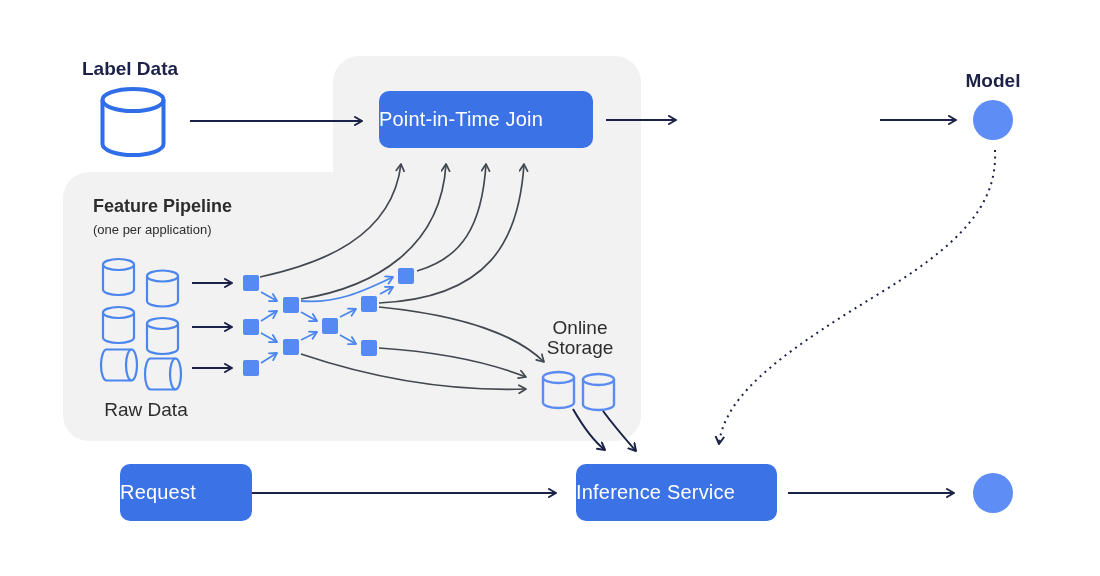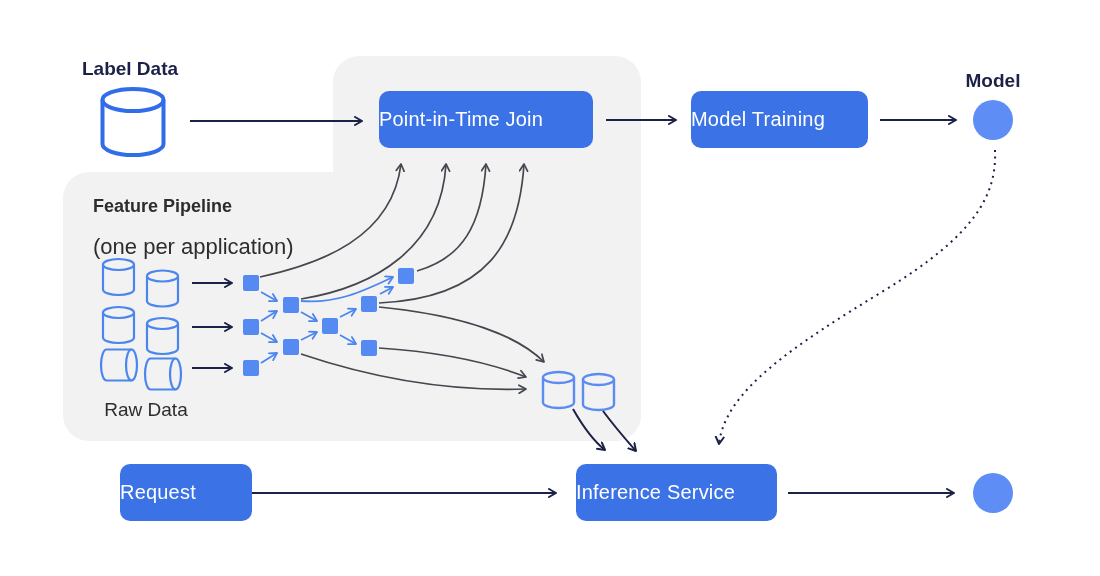--- a/index.html
+++ b/index.html
@@ -22,21 +22,21 @@
   .cyl-store{stroke:var(--storage-cyl-stroke);stroke-width:2.4;fill:none;}
   .node-circle{fill:var(--circle-blue);}
   .btn{
     position:absolute;display:flex;align-items:center;justify-content:flex-start;
     background:var(--button-blue);color:#fff;border-radius:10px;
     font-size:20px;letter-spacing:.2px;
   }
   .lbl{position:absolute;color:var(--navy);font-size:19px;font-weight:600;text-align:center;}
   .lbl-dark{position:absolute;color:var(--text-dark);}
   .fp-title{font-size:18px;font-weight:bold;}
-  .fp-sub{font-size:22px;margin-top:12px;}
+  .fp-sub{font-size:13px;}
   .cap{font-size:19px;text-align:center;}
 </style>
 </head>
 <body>
 
 <div id="canvas">
 
   <svg id="diagram-svg" width="1100" height="576" viewBox="0 0 1100 576">
     <defs>
       <marker id="ah-navy" markerWidth="14" markerHeight="14" refX="8" refY="5" orient="auto" markerUnits="userSpaceOnUse">
@@ -137,32 +137,33 @@
       <path class="arr-blue" marker-end="url(#ah-blue)" d="M380,294 L393,287"></path>
     </g>
 
     <circle class="node-circle" cx="993" cy="120" r="20"></circle>
     <circle class="node-circle" cx="993" cy="493" r="20"></circle>
   </svg>
 
   <div class="btn" style="left:379px;top:91px;width:214px;height:57px;">
     <span>Point-in-Time Join</span>
   </div>
-  <div class="btn" style="left:691px;top:91px;width:177px;height:57px;">
-    <span>Model Training</span>
-  </div>
   <div class="btn" style="left:120px;top:464px;width:132px;height:57px;">
     <span>Request</span>
   </div>
   <div class="btn" style="left:576px;top:464px;width:201px;height:57px;">
     <span>Inference Service</span>
   </div>
 
   <div class="lbl" style="left:80px;top:58px;width:100px;">Label Data</div>
   <div class="lbl" style="left:953px;top:70px;width:80px;">Model</div>
 
   <div class="lbl-dark fp-title" style="left:93px;top:196px;">Feature Pipeline</div>
   <div class="lbl-dark fp-sub" style="left:93px;top:222px;">(one per application)</div>
 
   <div class="lbl-dark cap" style="left:96px;top:399px;width:100px;">Raw Data</div>
 
+  <div class="lbl-dark cap" style="left:528px;top:318px;width:104px;line-height:20px;">
+    <div>Online</div>
+    <div>Storage</div>
+  </div>
 
 </div>
 
 </body></html>

